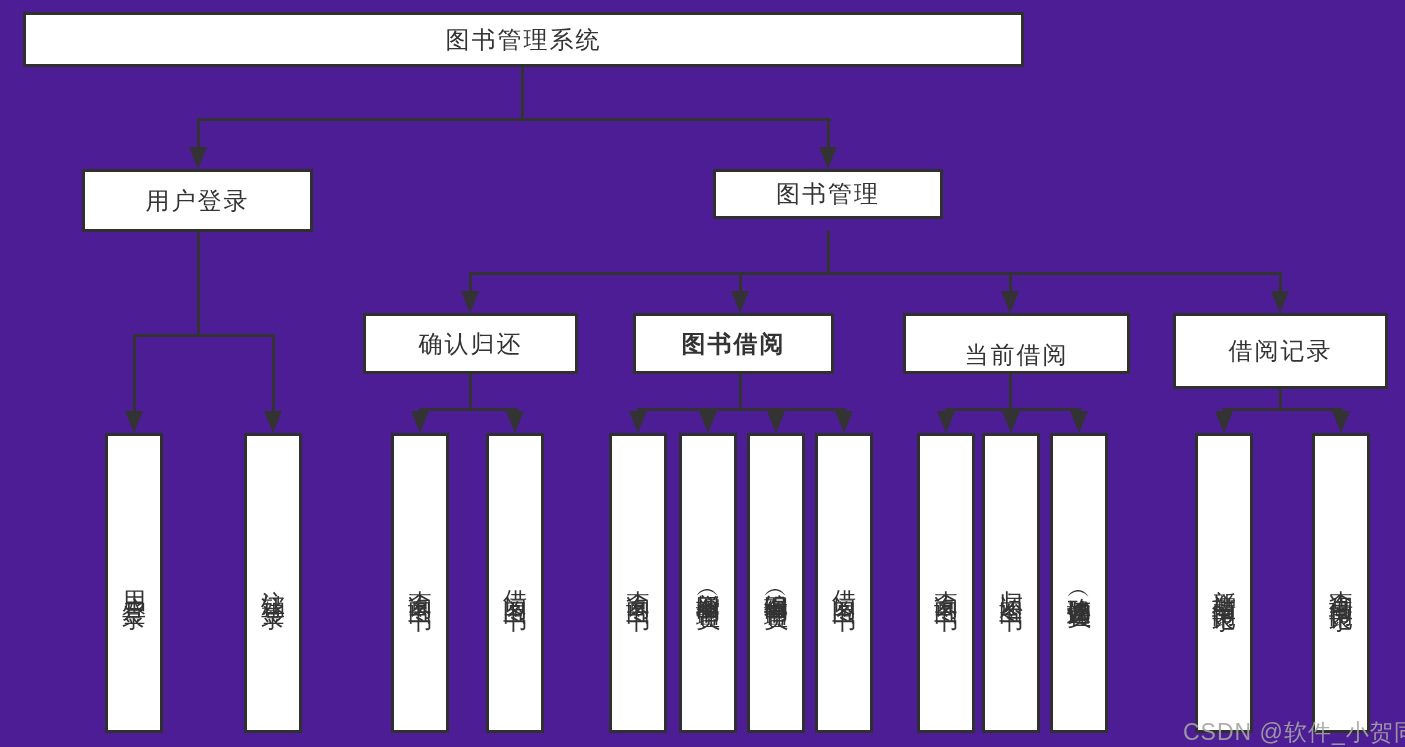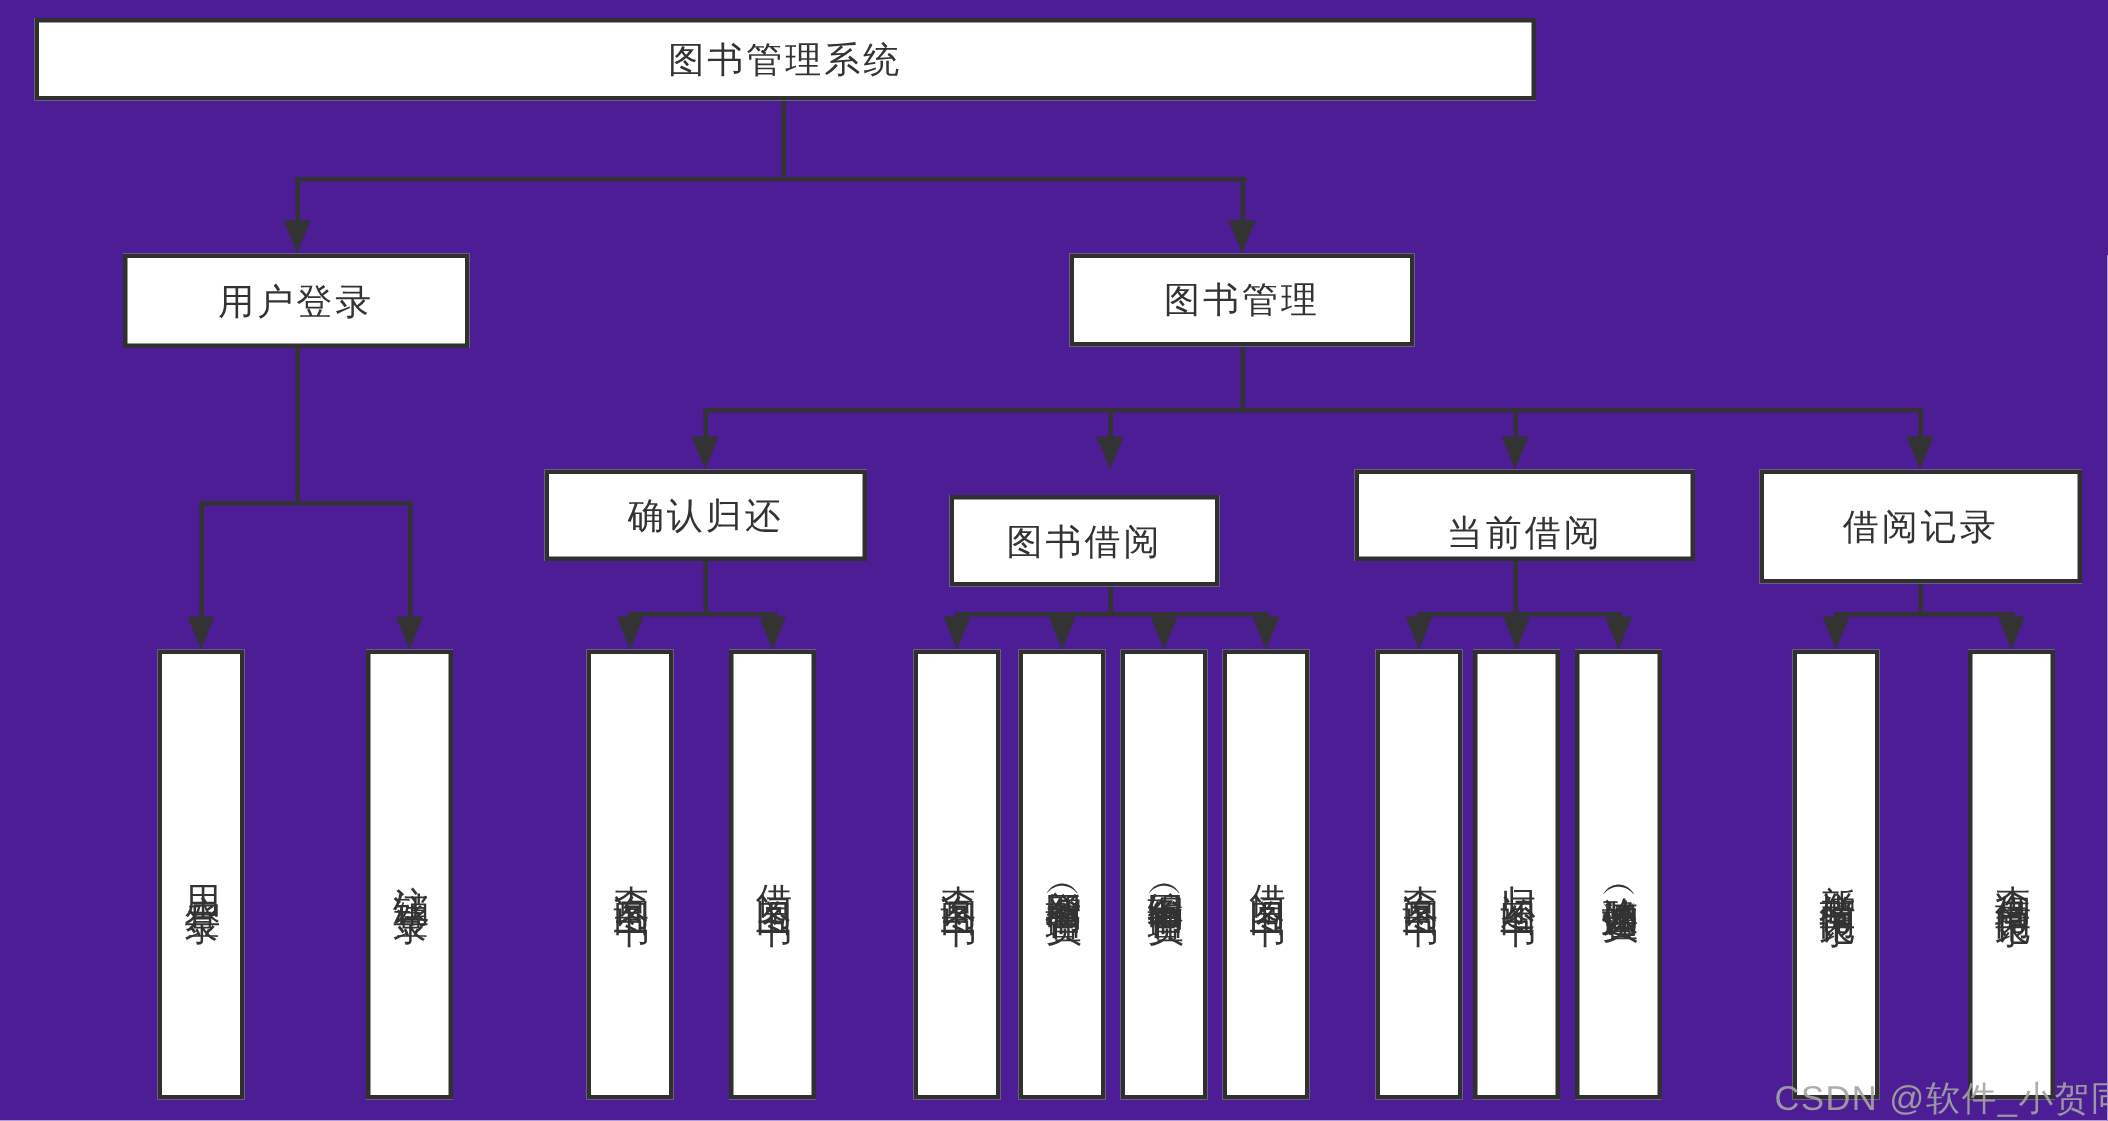--- a/index.html
+++ b/index.html
@@ -68,21 +68,21 @@
   <div class="vline" style="left:521px; top:67px; height:51px;"></div>
   <div class="hline" style="left:197px; top:118px; width:634px;"></div>
   <div class="vline" style="left:197px; top:118px; height:32px;"></div>
   <div class="arrow-down" style="left:189px; top:147px;"></div>
   <div class="vline" style="left:827px; top:118px; height:32px;"></div>
   <div class="arrow-down" style="left:819px; top:147px;"></div>
 
   <div class="box" style="left:82px; top:169px; width:231px; height:63px;">
     <span>用户登录</span>
   </div>
-  <div class="box" style="left:713px; top:169px; width:230px; height:62px;">
+  <div class="box" style="left:713px; top:169px; width:230px; height:50px;">
     <span>图书管理</span>
   </div>
 
   <div class="vline" style="left:197px; top:232px; height:102px;"></div>
   <div class="hline" style="left:133px; top:334px; width:142px;"></div>
   <div class="vline" style="left:133px; top:334px; height:79px;"></div>
   <div class="arrow-down" style="left:125px; top:411px;"></div>
   <div class="vline" style="left:272px; top:334px; height:79px;"></div>
   <div class="arrow-down" style="left:264px; top:411px;"></div>
 
@@ -93,21 +93,21 @@
   <div class="vline" style="left:739px; top:272px; height:20px;"></div>
   <div class="arrow-down" style="left:731px; top:291px;"></div>
   <div class="vline" style="left:1009px; top:272px; height:20px;"></div>
   <div class="arrow-down" style="left:1001px; top:291px;"></div>
   <div class="vline" style="left:1279px; top:272px; height:20px;"></div>
   <div class="arrow-down" style="left:1271px; top:291px;"></div>
 
   <div class="box" style="left:363px; top:313px; width:215px; height:61px;">
     <span>确认归还</span>
   </div>
-  <div class="box" style="left:633px; top:330px; width:180px; height:61px;">
+  <div class="box" style="left:633px; top:313px; width:201px; height:61px;font-weight:bold;">
     <span>图书借阅</span>
   </div>
   <div class="box" style="left:903px; top:313px; width:227px; height:61px;align-items:flex-end;">
     <span>当前借阅</span>
   </div>
   <div class="box" style="left:1173px; top:313px; width:215px; height:76px;">
     <span>借阅记录</span>
   </div>
 
   <div class="vline" style="left:469px; top:374px; height:34px;"></div>

